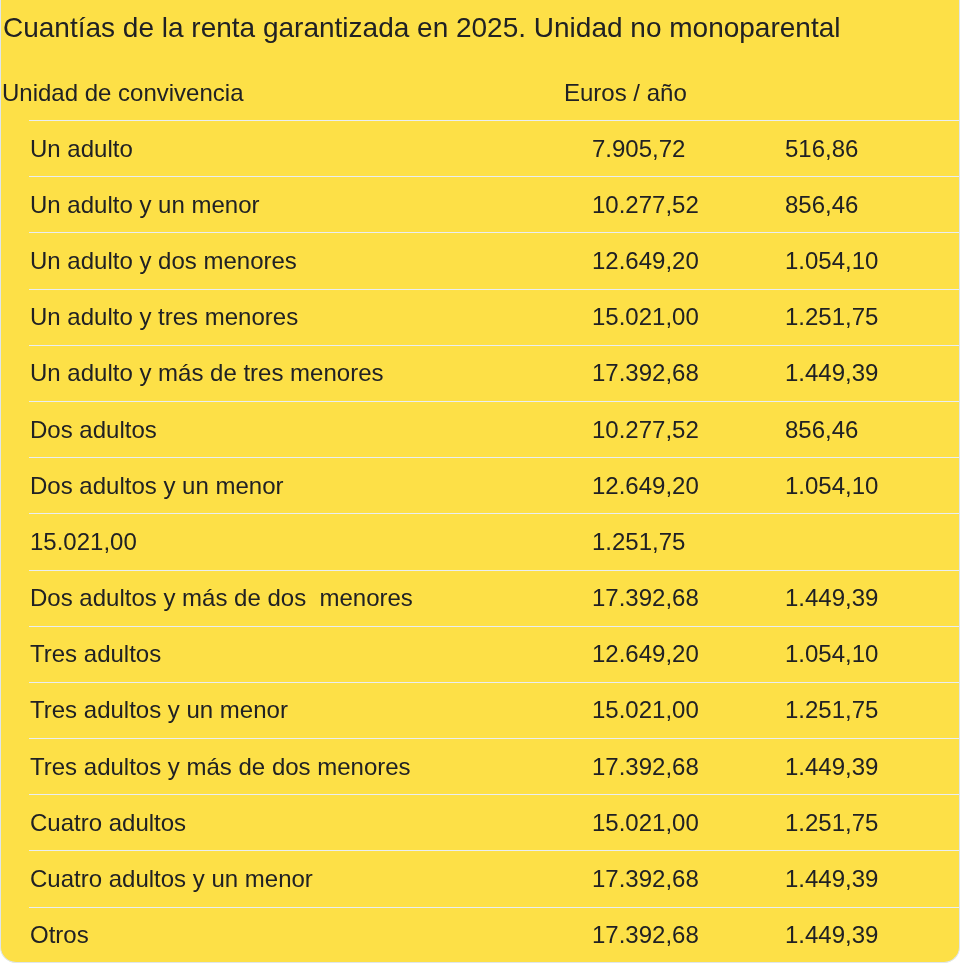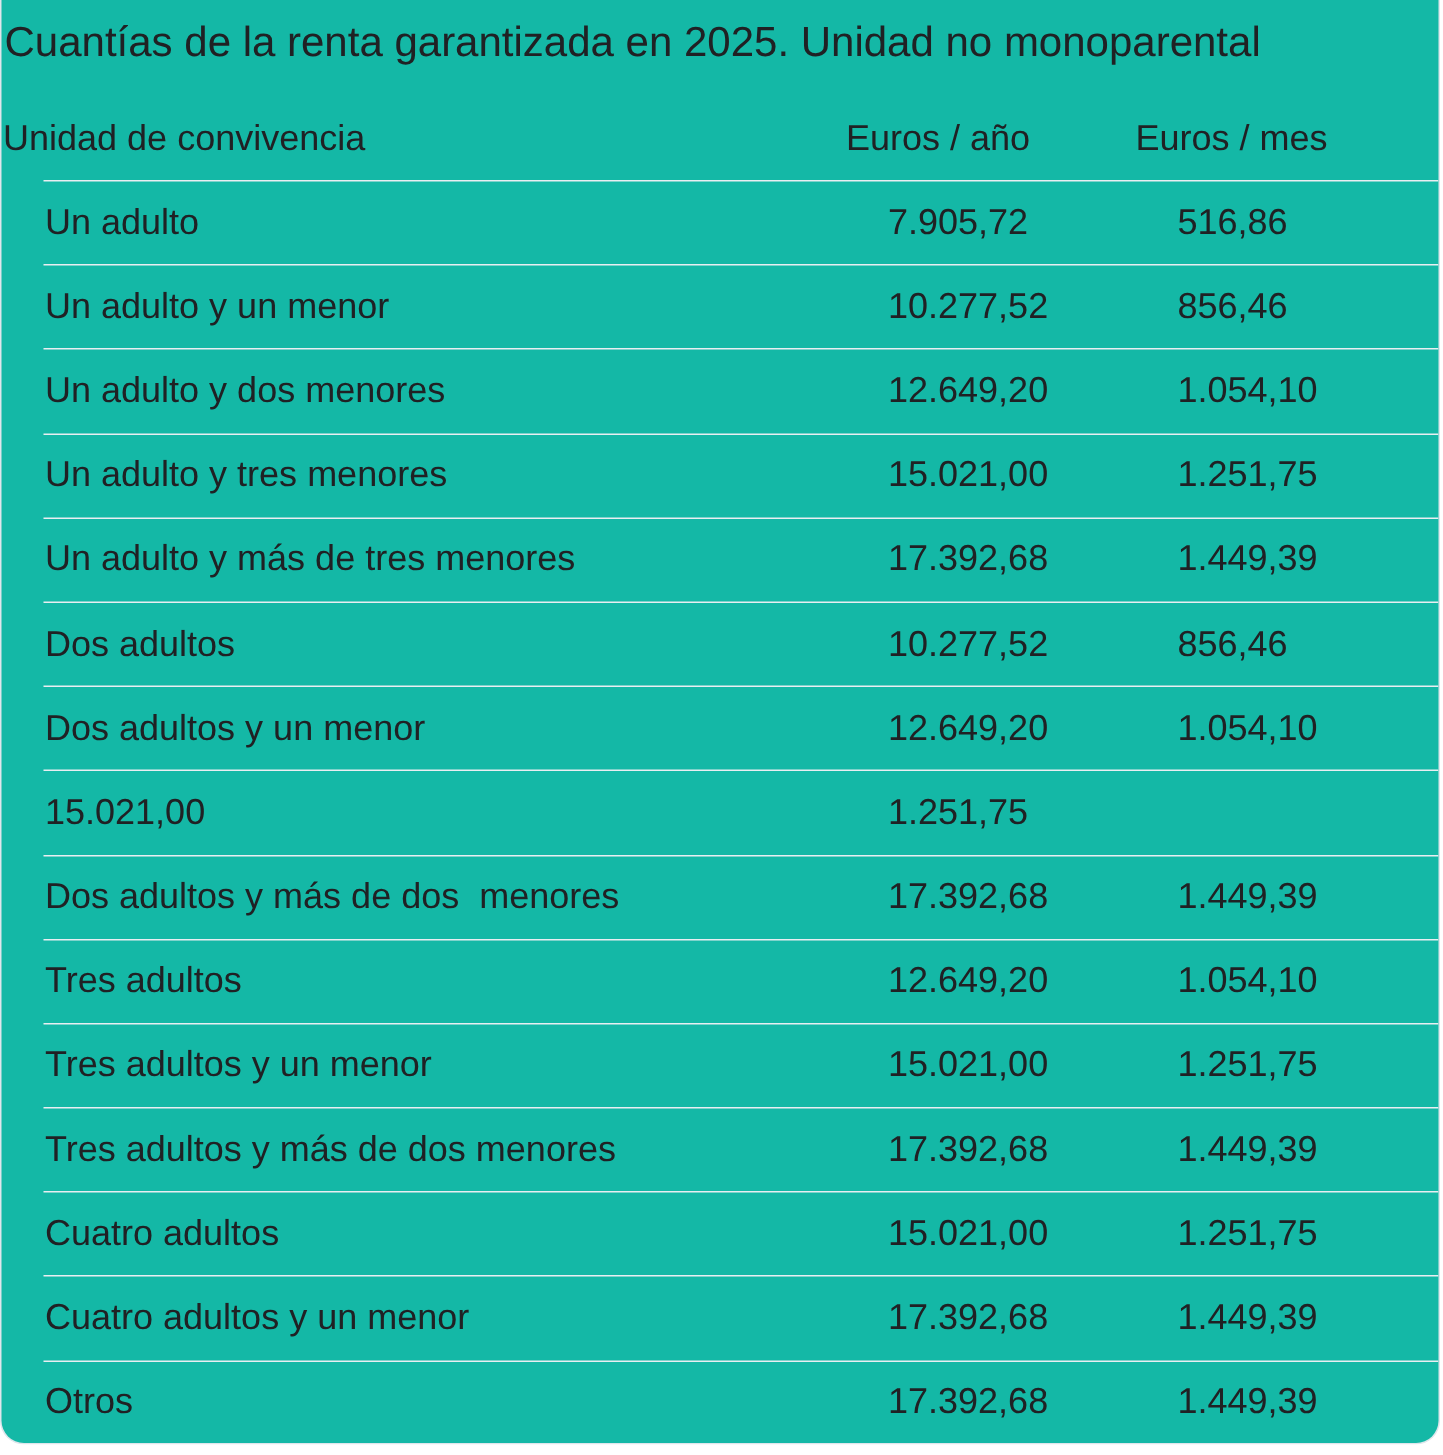--- a/index.html
+++ b/index.html
@@ -16,21 +16,21 @@
     background: #ffffff;
   }
   .card {
     width: 960px;
     height: 963px;
     box-sizing: border-box;
     border: 1.5px solid #dfe6ec;
     border-top: 0;
     border-radius: 0 0 16px 16px;
     overflow: hidden;
-    background: #14b8a6;
+    background: #fde047;
   }
   .title {
     font-size: 28px;
     font-weight: 500;
     line-height: 38px;
     margin: 9px 8px 0 2px;
     color: #202124;
     white-space: nowrap;
   }
   .row {
@@ -60,21 +60,20 @@
 <body>
 
 <div class="page">
   <div class="card">
 
     <h2 class="title">Cuantías de la renta garantizada en 2025. Unidad no monoparental</h2>
 
     <div class="row thead">
       <div class="cell">Unidad de convivencia</div>
       <div class="cell">Euros / año</div>
-      <div class="cell">Euros / mes</div>
     </div>
 
     <div class="row tr">
       <div class="cell">Un adulto</div>
       <div class="cell">7.905,72</div>
       <div class="cell">516,86</div>
     </div>
 
     <div class="row tr">
       <div class="cell">Un adulto y un menor</div>

